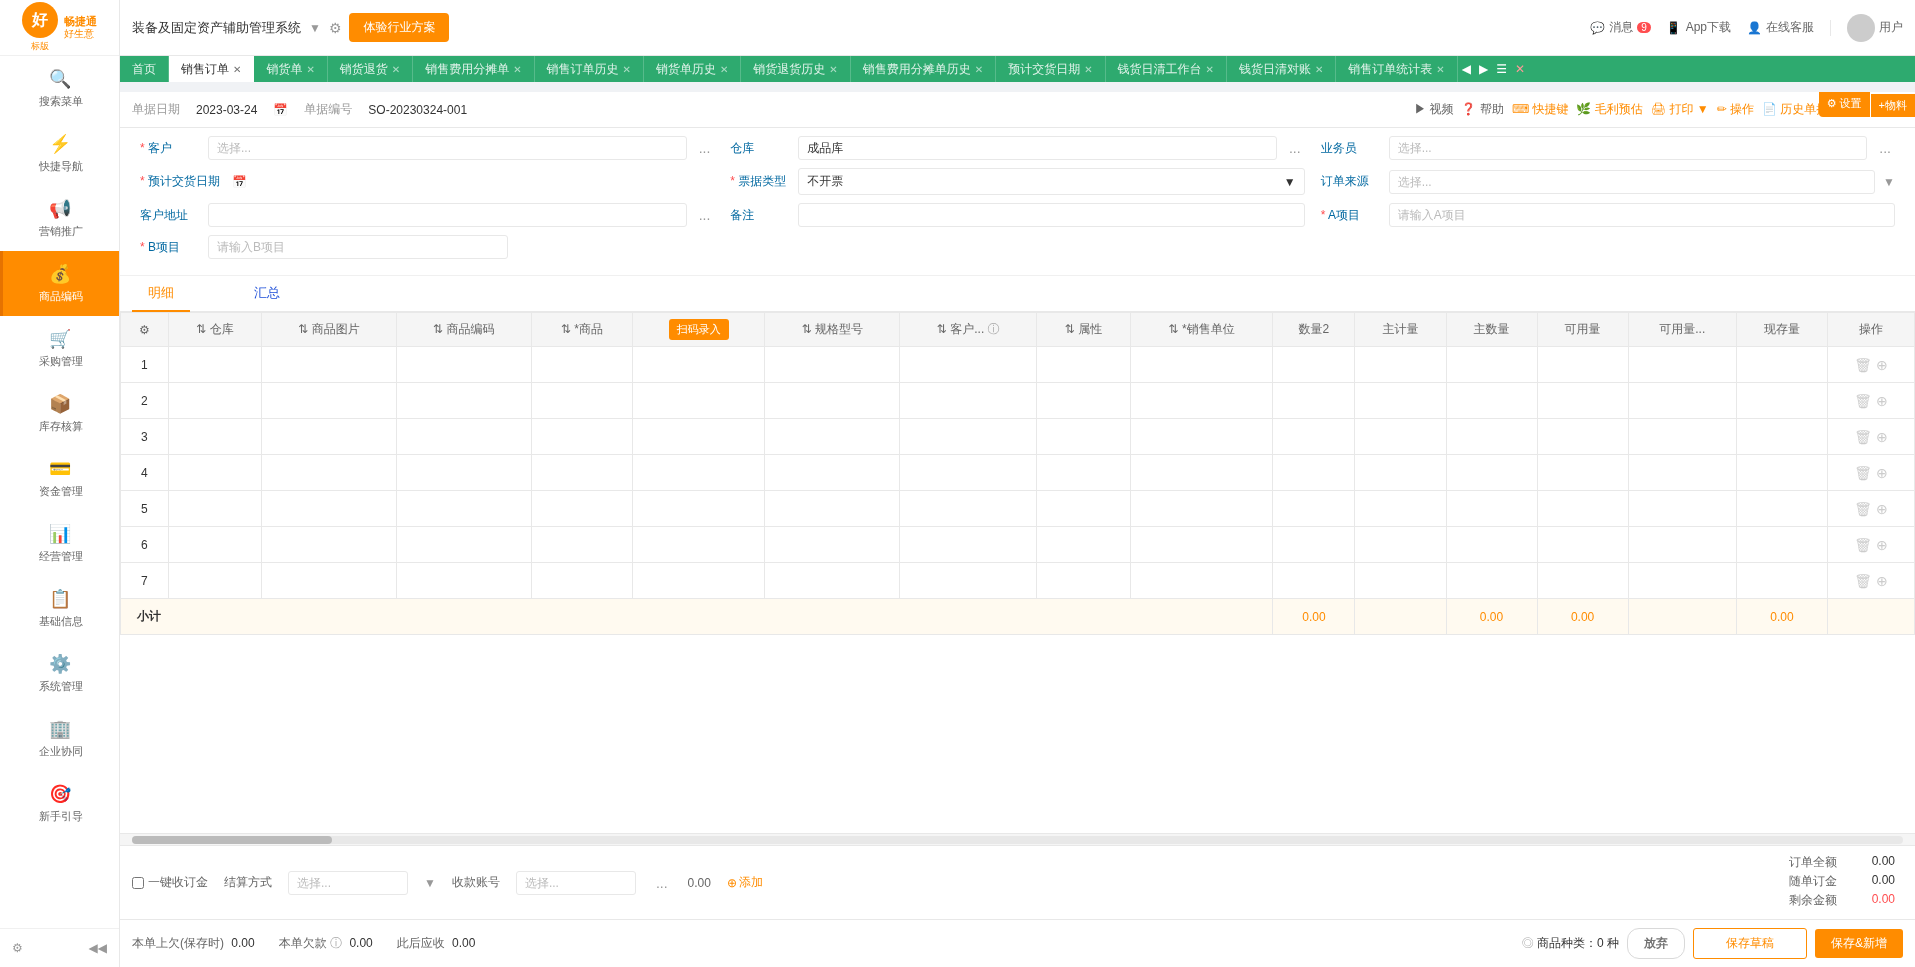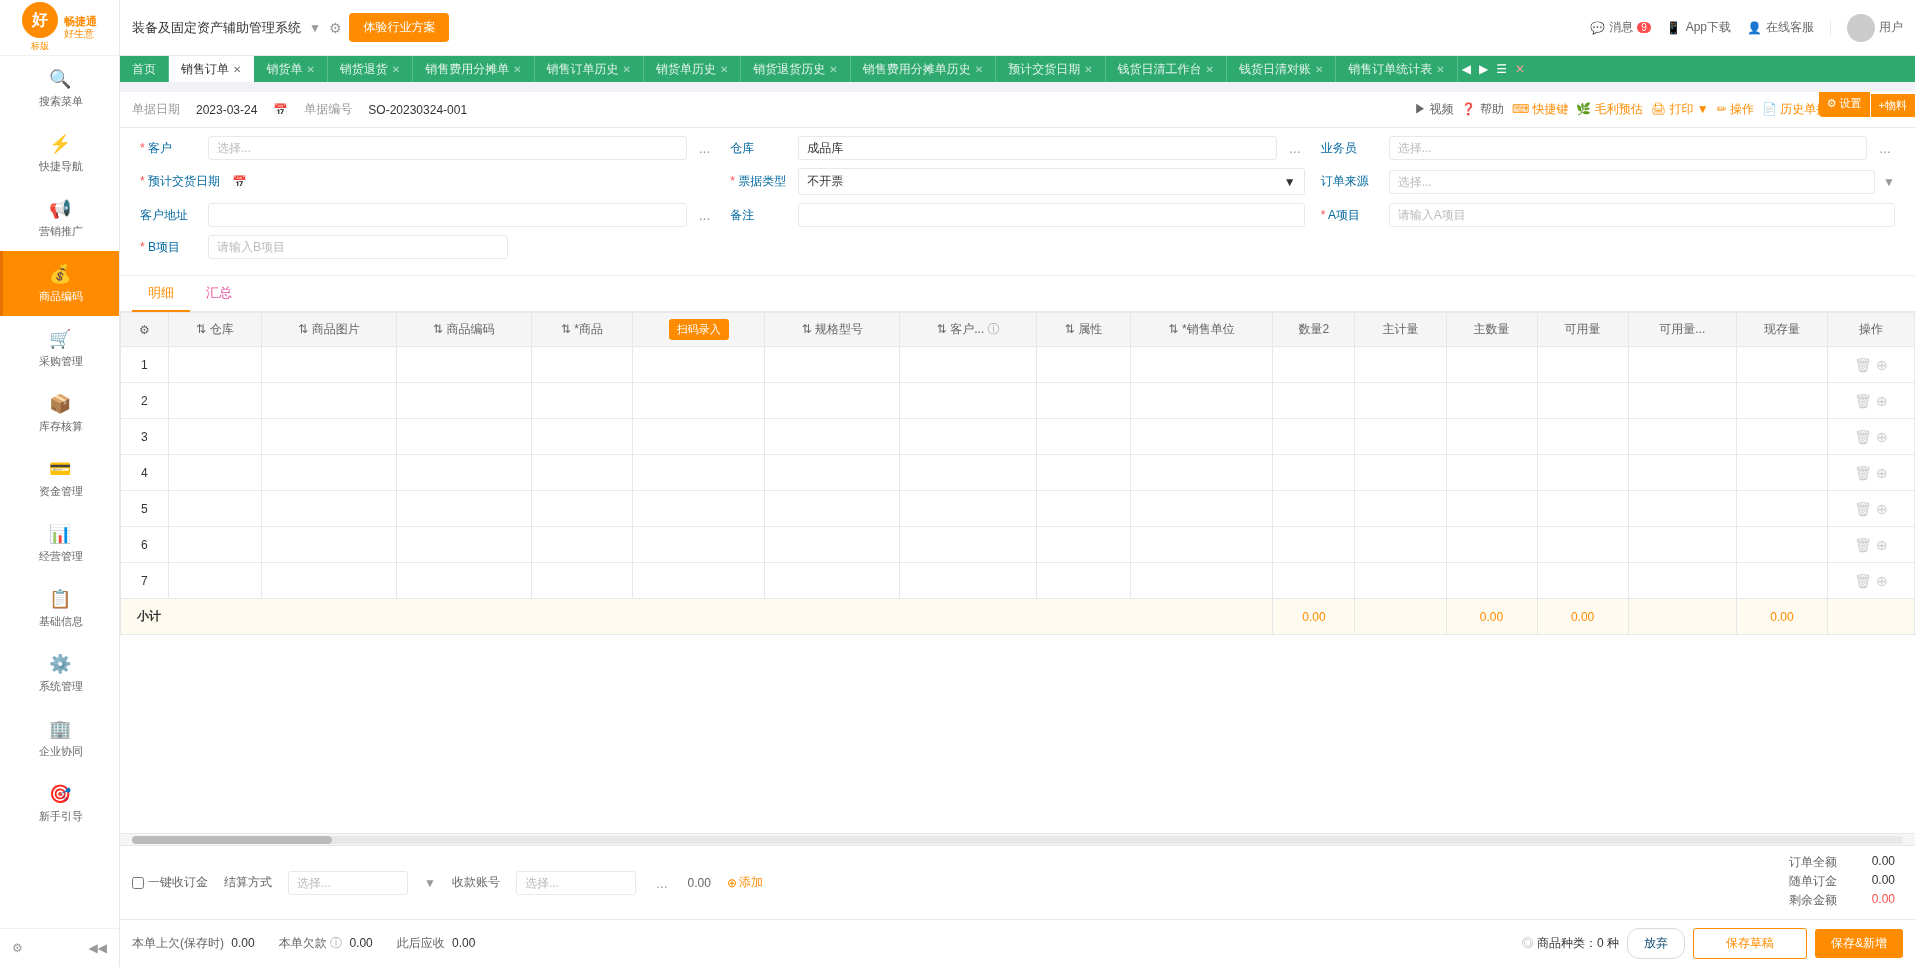--- a/index.html
+++ b/index.html
@@ -95,23 +95,23 @@
     }
     .form-input::placeholder { color: #bbb; }
     .form-select {
       border: 1px solid #e8e8e8; border-radius: 3px; padding: 4px 8px;
       font-size: 12px; color: #333; background: #fff; flex: 1; outline: none;
       cursor: pointer; display: flex; align-items: center; justify-content: space-between; min-width: 120px;
     }
     .more-btn { color: #999; cursor: pointer; font-size: 14px; padding: 0 4px; }
 
     
-    .detail-tabs { display: flex; align-items: center; border-bottom: 1px solid #e8e8e8; padding: 0 12px; }
+    .detail-tabs { display: flex; align-items: center; border-bottom: 1px solid #e8e8e8; padding: 0 12px; gap: 48px; }
     .detail-tab {
-      padding: 8px 16px; cursor: pointer; font-size: 13px; color: #ec4899;
+      padding: 8px 16px; cursor: pointer; font-size: 13px; color: #1d4ed8;
       border-bottom: 2px solid transparent; margin-bottom: -1px;
     }
     .detail-tab.active { color: #ff8c00; border-bottom-color: #ff8c00; font-weight: 500; }
 
     
     .table-wrapper { flex: 1; overflow: auto; }
     .data-table { width: 100%; border-collapse: collapse; font-size: 12px; }
     .data-table th {
       background: #f5f5f5; border: 1px solid #e8e8e8; padding: 6px 8px;
       text-align: center; font-weight: normal; color: #666; white-space: nowrap; position: sticky; top: 0;
@@ -148,22 +148,22 @@
     .scrollbar-thumb { height: 8px; width: 200px; background: #bbb; border-radius: 4px; }
 
     
     .footer-bar {
       border-top: 1px solid #e8e8e8; padding: 8px 12px;
       display: flex; align-items: center; justify-content: space-between; background: #fff;
     }
     .footer-stats { display: flex; gap: 24px; font-size: 12px; color: #666; }
     .footer-actions { display: flex; align-items: center; gap: 8px; }
     .btn-discard {
-      border: 1px solid #d9d9d9; background: #fff; color: #0c4a6e;
-      padding: 6px 16px; border-radius: 12px; cursor: pointer; font-size: 12px;
+      border: 1px solid #d9d9d9; background: #fff; color: #737373;
+      padding: 6px 16px; border-radius: 12px; cursor: pointer; font-size: 12px; font-weight: bold;
     }
     .btn-save {
       border: 1px solid #ff8c00; background: #fff; color: #ff8c00;
       padding: 6px 32px; border-radius: 3px; cursor: pointer; font-size: 12px;
     }
     .btn-save-new {
       background: #ff8c00; color: #fff; border: none;
       padding: 6px 16px; border-radius: 3px; cursor: pointer; font-size: 12px;
     }
 

